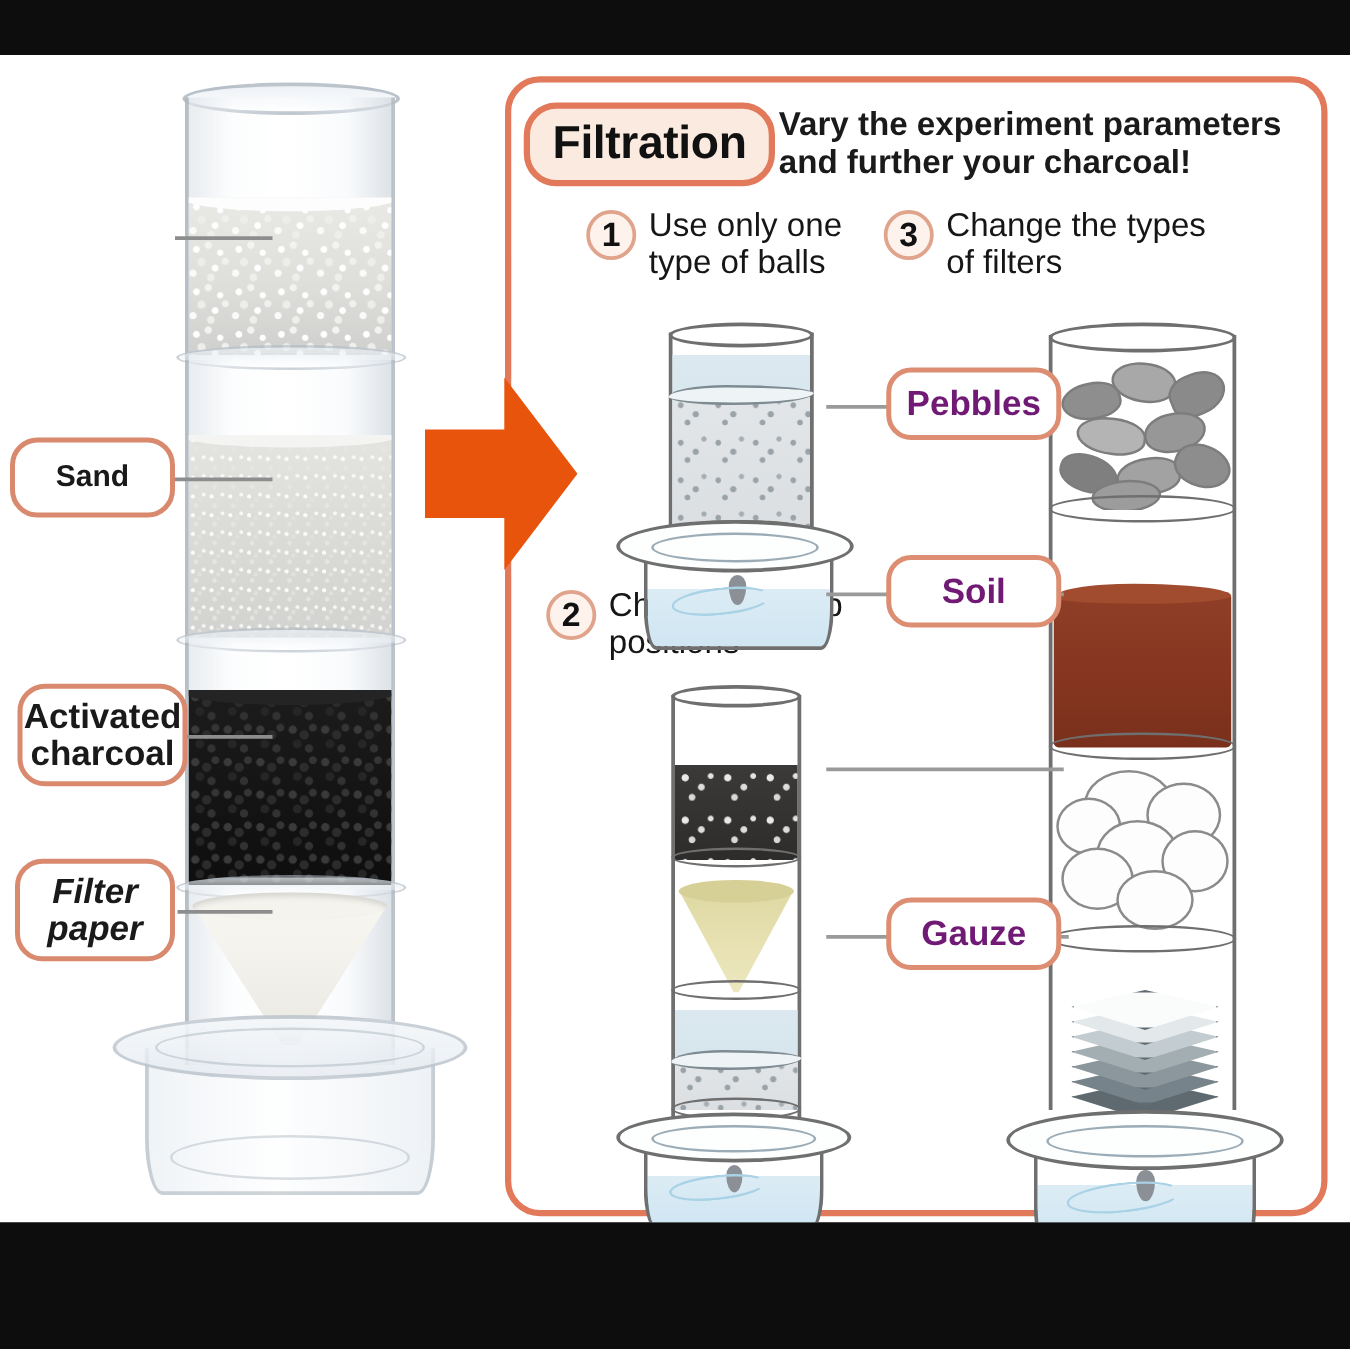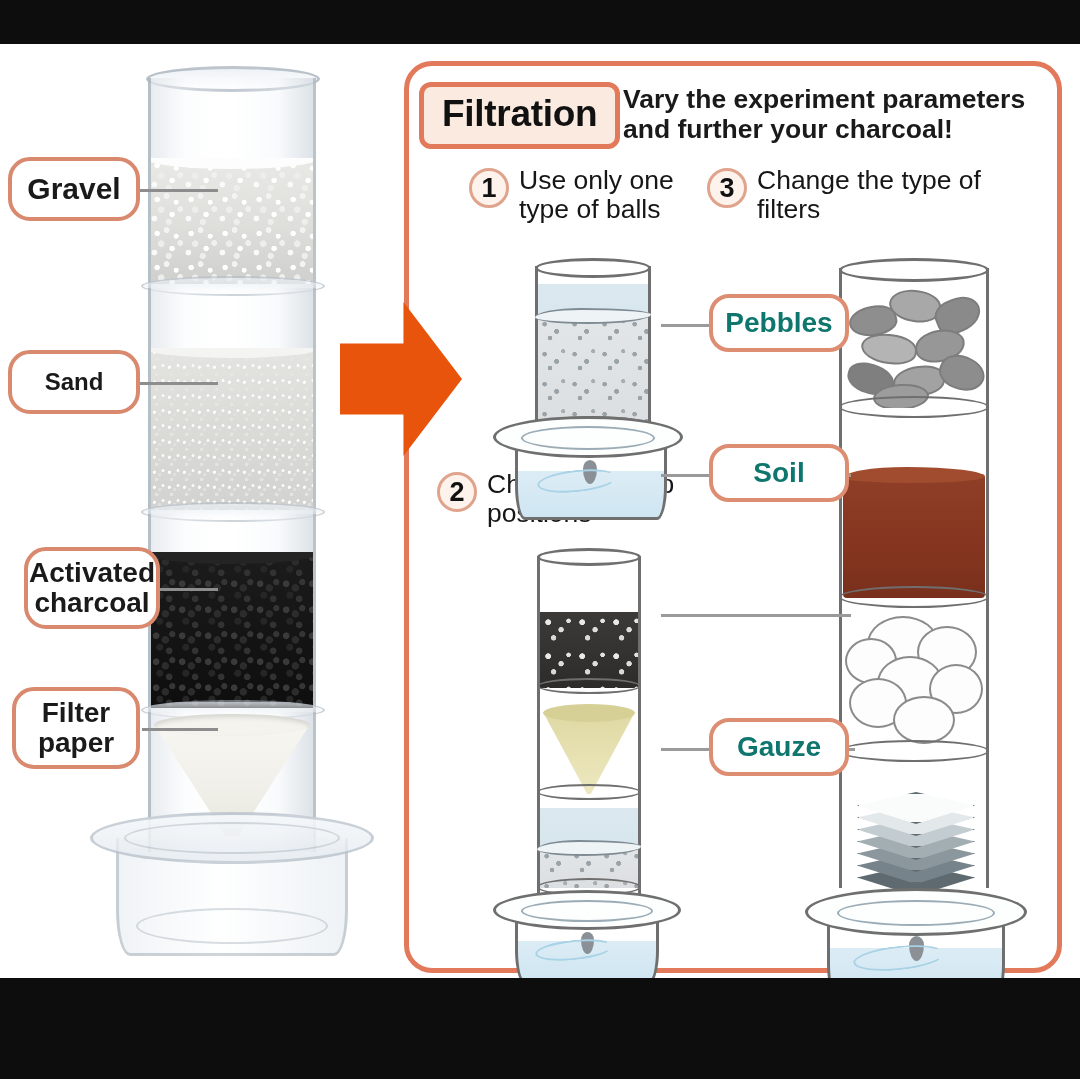--- a/index.html
+++ b/index.html
@@ -183,21 +183,21 @@
     width: 658px; height: 912px;
     border: 5px solid #e2795a;
     border-radius: 28px;
     background: #ffffff;
   }
   .panel-title {
     position: absolute; left: 10px; top: 16px;
     padding: 6px 18px 9px 18px;
     background: #fbeadf;
     border: 5px solid #e2795a;
-    border-radius: 12px;
+    border-radius: 26px;
     font-size: 37px; font-weight: bold; color: #111;
     letter-spacing: -.3px;
     z-index: 4;
   }
   .panel-sub {
     position: absolute; left: 214px; top: 18px;
     width: 430px;
     font-size: 26.5px; font-weight: bold; color: #1a1a1a;
     line-height: 1.14;
   }
@@ -351,21 +351,21 @@
     position:absolute;
     border:2px solid #5f6b70;
     clip-path: polygon(50% 0%, 100% 42%, 50% 100%, 0% 42%);
   }
 
   .pill-r {
     position:absolute;
     background:#ffffff;
     border:4px solid #dd8e72;
     border-radius:20px;
-    font-weight:bold; color:#0f766e;
+    font-weight:bold; color:#701a75;
     display:flex; align-items:center; justify-content:center;
     text-align:center; line-height:1.06;
     z-index:12;
   }
   .leader-r {
     position:absolute; height:3px; background:#9a9a9a; z-index:11;
   }
 </style>
 </head>
 <body>
@@ -399,54 +399,51 @@
 
     <div class="dish">
       <div class="dish-body"></div>
       <div class="dish-floor"></div>
       <div class="dish-lid"></div>
       <div class="dish-lid2"></div>
     </div>
   </div>
 
   <div class="leader" style="left:140px; top:145px; width:78px;"></div>
-  <div class="pill" style="left:8px; top:113px; width:132px; height:64px; font-size:30px;">
-    <span>Gravel</span>
-  </div>
 
   <div class="leader" style="left:140px; top:338px; width:78px;"></div>
   <div class="pill" style="left:8px; top:306px; width:132px; height:64px; font-size:24px;">
     <span>Sand</span>
   </div>
 
   <div class="leader" style="left:142px; top:544px; width:76px;"></div>
-  <div class="pill" style="left:24px; top:503px; width:136px; height:82px; font-size:28px; padding:0 4px;">
+  <div class="pill" style="left:14px; top:503px; width:136px; height:82px; font-size:28px; padding:0 4px;">
     <span>Activated charcoal</span>
   </div>
 
   <div class="leader" style="left:142px; top:684px; width:76px;"></div>
-  <div class="pill" style="left:12px; top:643px; width:128px; height:82px; font-size:28px; padding:0 4px;">
+  <div class="pill" style="left:12px; top:643px; width:128px; height:82px; font-size:28px; padding:0 4px;font-style:italic;">
     <span>Filter paper</span>
   </div>
 
   <div class="arrow"></div>
 
   <div class="panel">
 
     <div class="panel-title">Filtration</div>
     <div class="panel-sub">Vary the experiment parameters and further your charcoal!</div>
 
     <div class="step" style="left:60px; top:100px; width:230px;">
       <div class="step-num">1</div>
       <div class="step-text">Use only one type of balls</div>
     </div>
 
     <div class="step" style="left:298px; top:100px; width:280px;">
       <div class="step-num">3</div>
-      <div class="step-text">Change the type of filters</div>
+      <div class="step-text">Change the types of filters</div>
     </div>
 
     <div class="step" style="left:28px; top:404px; width:262px;">
       <div class="step-num">2</div>
       <div class="step-text">Change the cup positions</div>
     </div>
 
     <div class="ill" style="left:84px; top:190px; width:190px; height:210px;">
       <div class="g-tube" style="left:42px; top:10px; width:116px; height:160px;"></div>
       <div class="fill-water" style="left:45px; top:28px; width:110px; height:138px;"></div>

